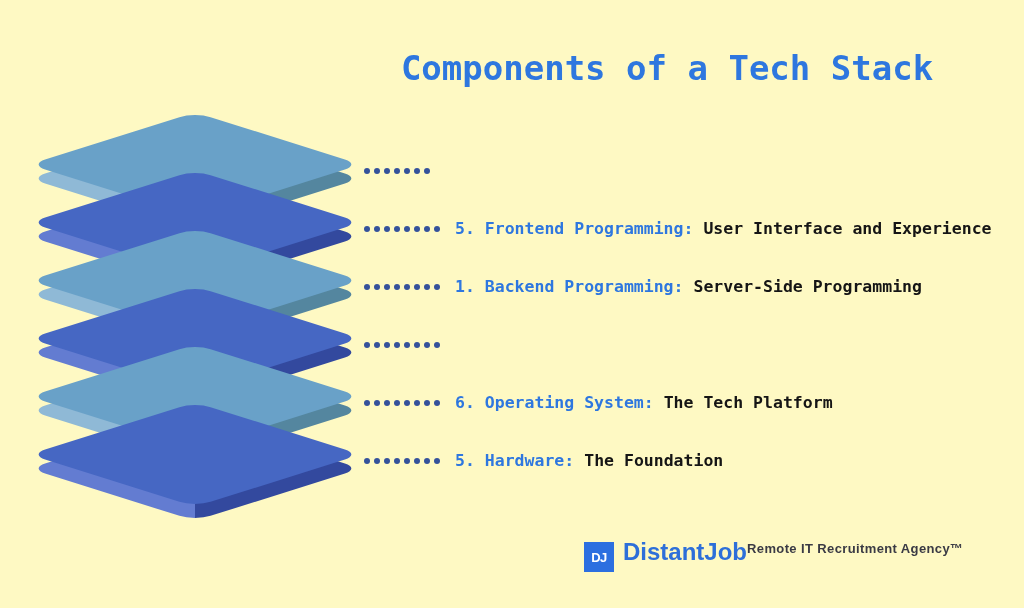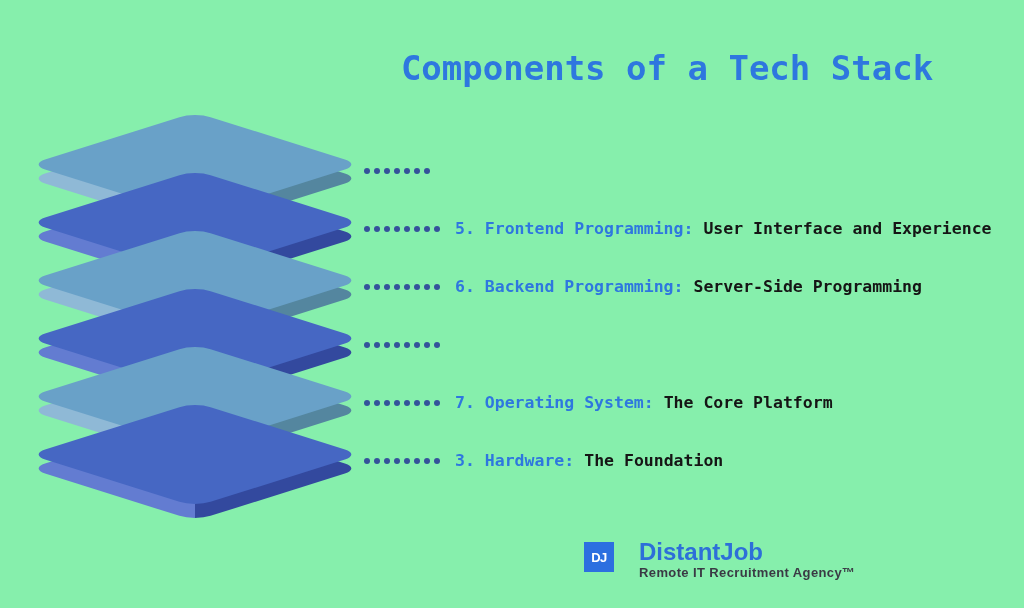--- a/index.html
+++ b/index.html
@@ -1,18 +1,18 @@
 <!DOCTYPE html>
 <html><head>
 <meta charset="utf-8">
 <style>
   * { margin:0; padding:0; box-sizing:border-box; }
   html,body { background:#ffffff; }
   .canvas {
-    position:relative; width:1024px; height:608px; background:#86efac;
+    position:relative; width:1024px; height:608px; background:#fef9c3;
     overflow:hidden; font-family:"DejaVu Sans Mono", monospace;
   }
   .title {
     position:absolute; top:48px; left:310px; width:714px;
     text-align:center; font-size:34px; font-weight:bold;
     color:#2E77DF; letter-spacing:0px; white-space:nowrap;
   }
   .stack-svg { position:absolute; top:0; left:0; }
   .dots {
     position:absolute; left:364px; height:6px; display:flex; align-items:center;
@@ -30,21 +30,21 @@
   .lbl-black:empty { margin-left:0; }
   .logo {
     position:absolute; left:584px; top:540px; display:flex; align-items:flex-start;
     font-family:"Liberation Sans", sans-serif;
   }
   .logo-icon {
     width:30px; height:30px; margin-top:2px; border-radius:0; background:#2C6FE0;
     color:#ffffff; font-weight:bold; font-size:13px; letter-spacing:-0.5px;
     display:flex; align-items:center; justify-content:center;
   }
-  .logo-text { margin-left:25px; display:flex; flex-direction:column;justify-content:center; }
+  .logo-text { margin-left:9px; display:flex; flex-direction:row;justify-content:center; }
   .logo-brand {
     font-size:24px; font-weight:bold; color:#2D6FD9; line-height:24px; white-space:nowrap;
   }
   .logo-tagline {
     font-size:13px; font-weight:bold; color:#3A3A44; letter-spacing:0.38px;
     margin-top:1px; white-space:nowrap;
   }
 </style>
 </head>
 <body>
@@ -181,27 +181,27 @@
       <span class="dot"></span>
       <span class="dot"></span>
       <span class="dot"></span>
       <span class="dot"></span>
   </div>
 
   <div class="row-label" style="top:219px">
     <span class="lbl-blue">5. Frontend Programming:</span><span class="lbl-black">User Interface and Experience</span>
   </div>
   <div class="row-label" style="top:277px">
-    <span class="lbl-blue">6. Backend Programming:</span><span class="lbl-black">Server-Side Programming</span>
+    <span class="lbl-blue">1. Backend Programming:</span><span class="lbl-black">Server-Side Programming</span>
   </div>
   <div class="row-label" style="top:393px">
-    <span class="lbl-blue">7. Operating System:</span><span class="lbl-black">The Core Platform</span>
+    <span class="lbl-blue">6. Operating System:</span><span class="lbl-black">The Tech Platform</span>
   </div>
   <div class="row-label" style="top:451px">
-    <span class="lbl-blue">3. Hardware:</span><span class="lbl-black">The Foundation</span>
+    <span class="lbl-blue">5. Hardware:</span><span class="lbl-black">The Foundation</span>
   </div>
 
   <div class="logo">
     <div class="logo-icon">DJ</div>
     <div class="logo-text">
       <div class="logo-brand">DistantJob</div>
       <div class="logo-tagline">Remote IT Recruitment Agency™</div>
     </div>
   </div>
 

